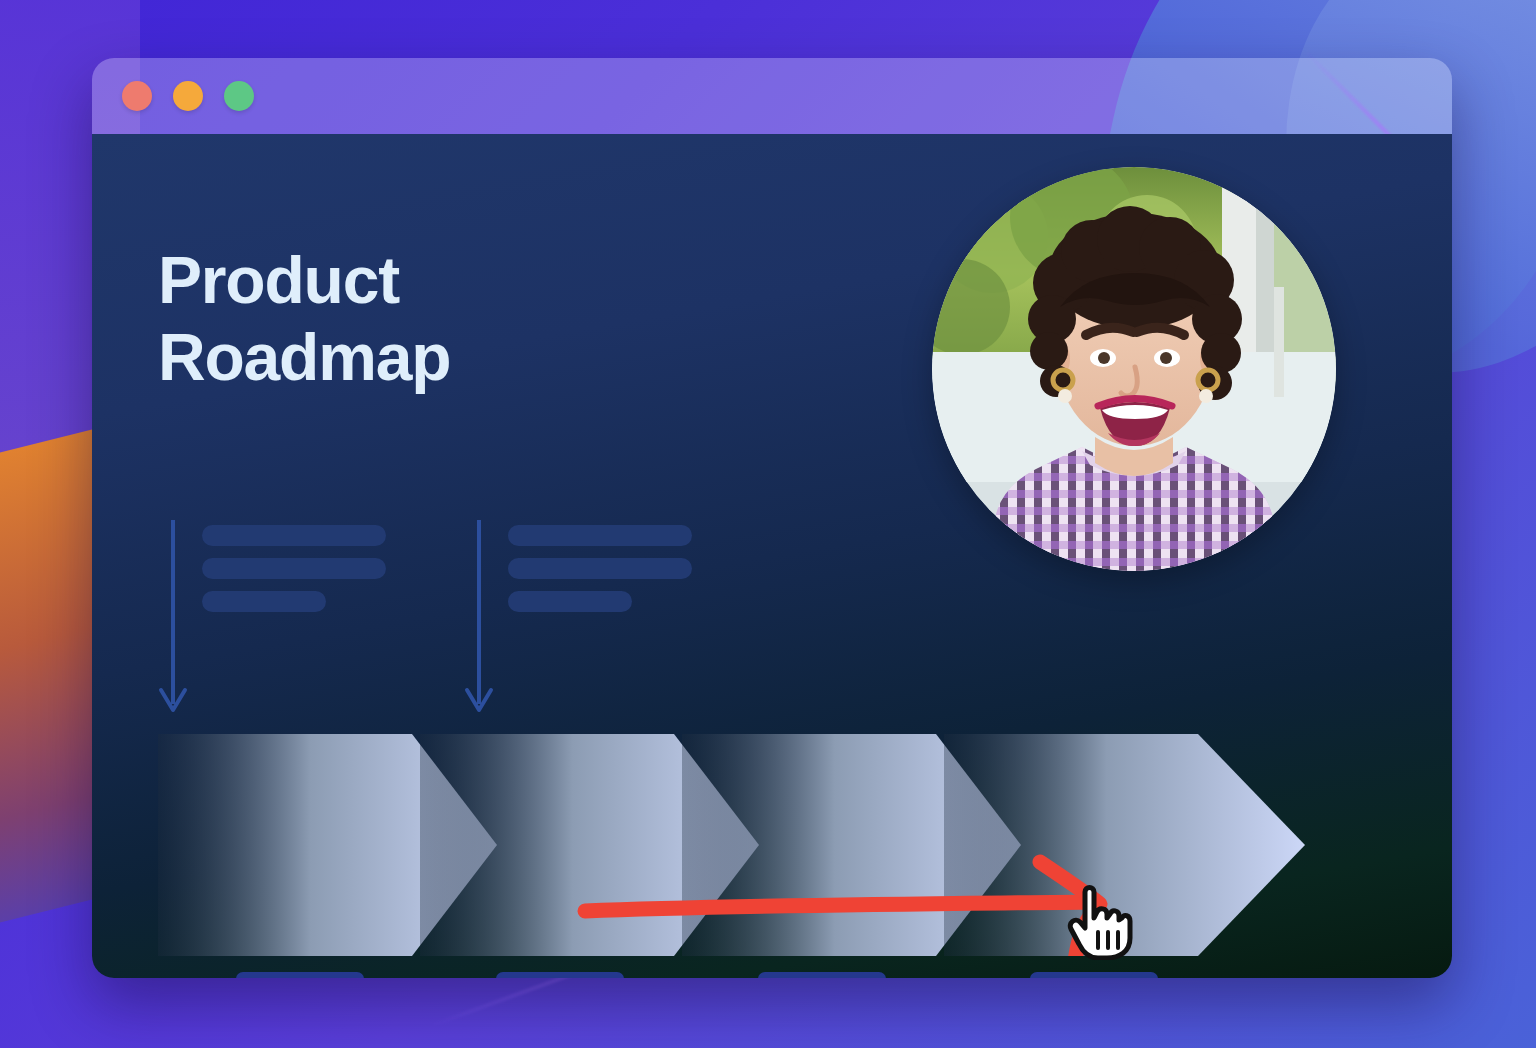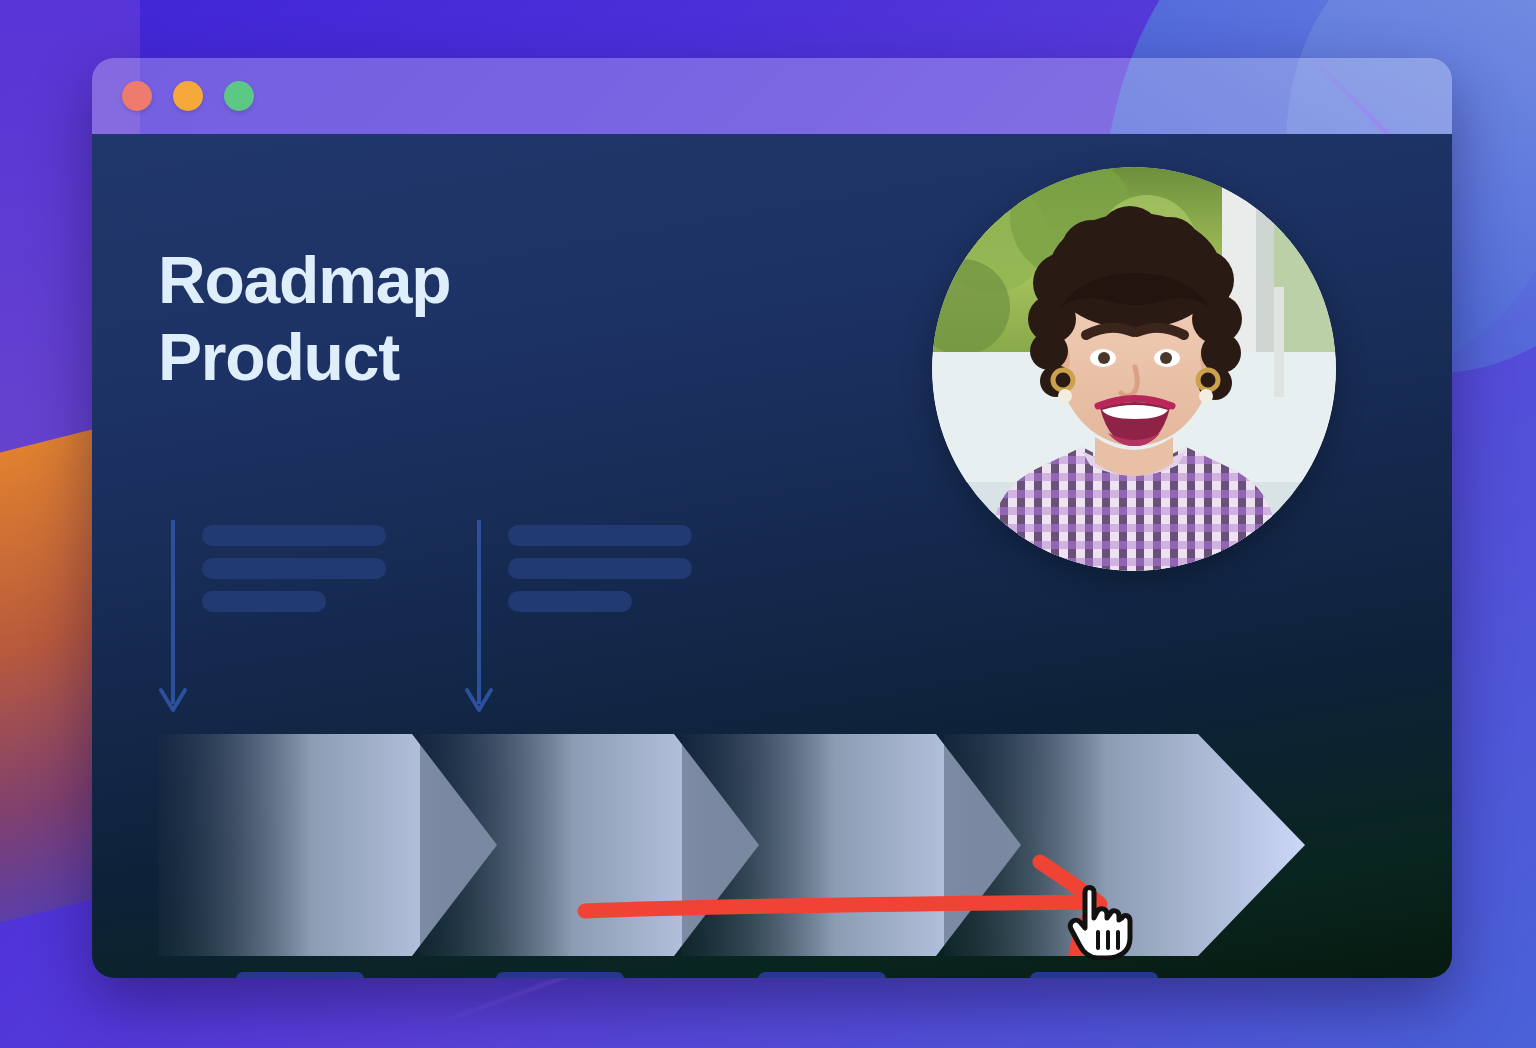--- a/index.html
+++ b/index.html
@@ -175,22 +175,22 @@
 
     <div class="titlebar">
       <span class="light" style="background:#ee7b6e"></span>
       <span class="light" style="background:#f5a93b"></span>
       <span class="light" style="background:#5dc885"></span>
     </div>
 
     <div class="viewport">
 
       <div class="heading">
+        <div>Product</div>
         <div>Roadmap</div>
-        <div>Product</div>
       </div>
 
       <div class="bubble">
         <svg viewBox="0 0 404 404">
           <defs>
             <clipPath id="circClip">
                 <circle cx="202" cy="202" r="202"></circle>
               </clipPath>
             <linearGradient id="foliage" x1="0" y1="0" x2="0" y2="1">
               <stop offset="0" stop-color="#6d8f3c"></stop>

